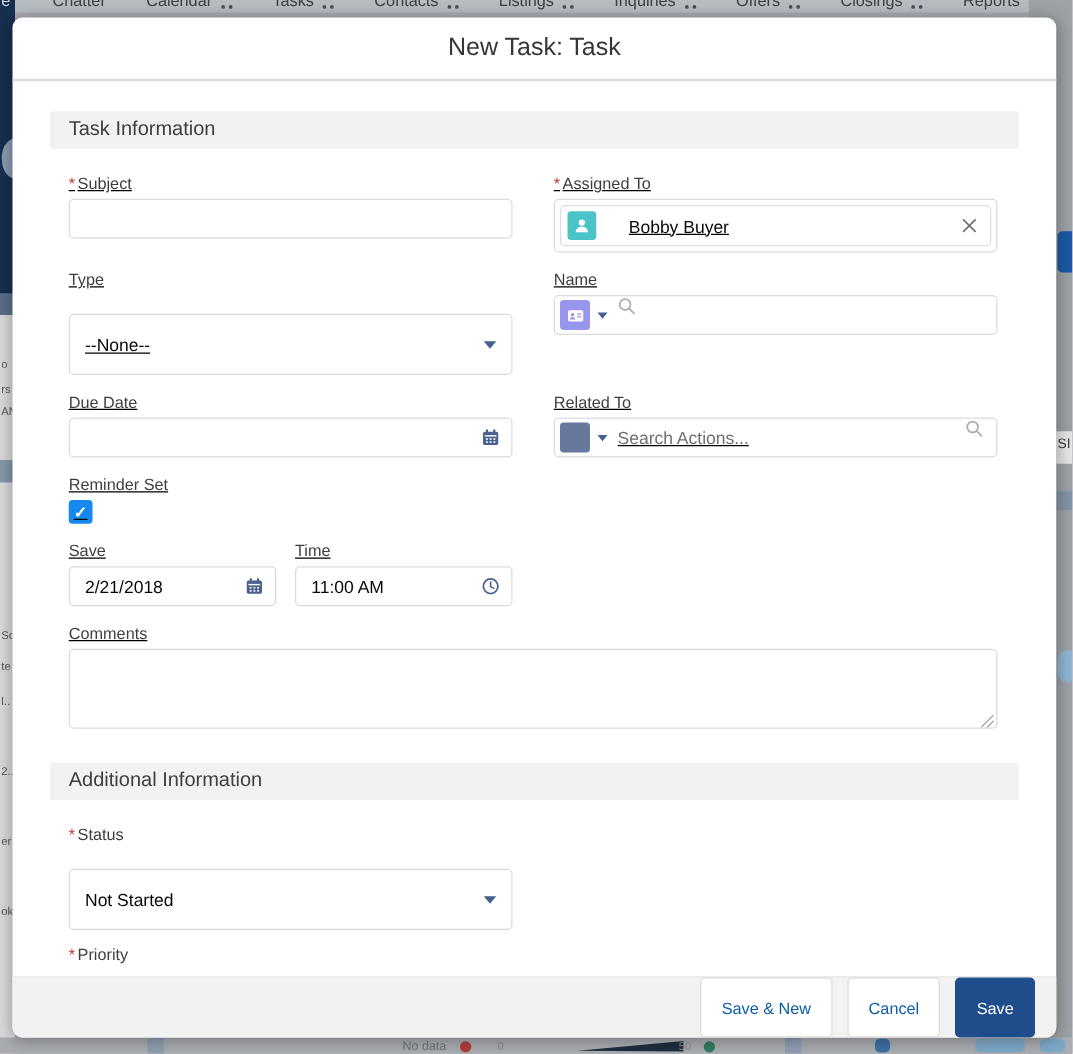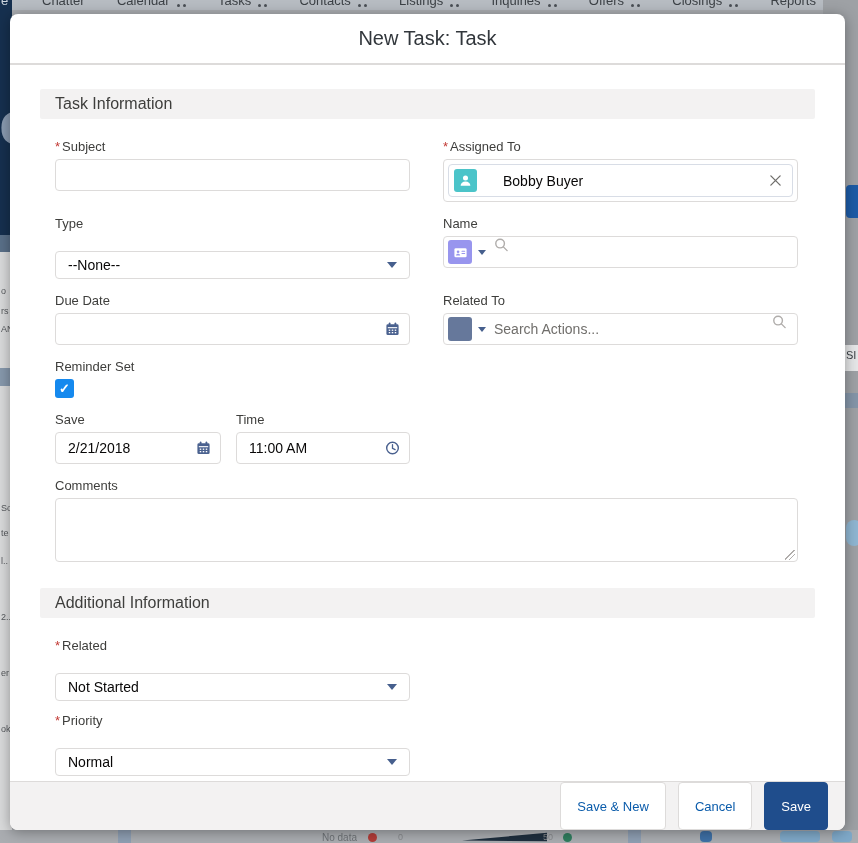--- a/index.html
+++ b/index.html
@@ -46,36 +46,36 @@
   .modal-title { font-size:20px; font-weight:300; color:#32373c; }
   .modal-body { flex:1 1 auto; overflow:hidden; }
   .modal-footer { flex:0 0 47px; background:#f3f2f2; border-top:1px solid #dddbda; border-radius:0 0 8px 8px;
                   display:flex; align-items:center; justify-content:flex-end; gap:12px; padding:0 17px; }
 
   .section-bar { margin:0 30px; background:#f3f2f2; border-radius:2px; padding:6px 15px; }
   .section-bar.first { margin-top:24px; }
   .section-bar.second { margin-top:22px; }
   .section-title { font-size:16px; color:#3e3e3c; }
 
-  .form-grid { margin:20px 47px 0 45px; display:grid; grid-template-columns:355px 355px; column-gap:33px; row-gap:14px; }
+  .form-grid { margin:20px 47px 0 45px; display:grid; grid-template-columns:355px 355px; column-gap:33px; row-gap:14px;text-decoration:underline; }
   .field { display:block; }
   .span2 { grid-column:1 / span 2; }
 
   .lbl { display:block; font-size:13px; color:#3e3e3c; margin-bottom:5px; }
   .req { color:#c23934; margin-right:2px; font-size:13px; }
 
   .txt-input { width:100%; height:32px; border:1px solid #dddbda; border-radius:4px; padding:0 12px;
                font-size:14px; color:#080707; font-family:"Liberation Sans", sans-serif; background:#fff; outline:none; }
   .txt-input::placeholder { color:#706e6b; }
 
   .icon-input { position:relative; }
   .icon-input .txt-input { padding-right:34px; }
   .right-ico { position:absolute; right:10px; top:50%; transform:translateY(-50%); display:flex; }
 
-  .select { height:28px; border:1px solid #dddbda; border-radius:4px; display:flex; align-items:center;
+  .select { height:49px; border:1px solid #dddbda; border-radius:4px; display:flex; align-items:center;
             padding:0 12px; font-size:14px; color:#080707; background:#fff; cursor:pointer; justify-content:space-between;margin-top:20px; }
   .tri { width:0; height:0; border-left:5px solid transparent; border-right:5px solid transparent; border-top:6px solid #465f8d; }
   .tri.sm { border-left-width:4px; border-right-width:4px; border-top-width:5px; }
 
   .pill-outer { border:1px solid #dddbda; border-radius:4px; padding:4px; background:#fff; }
   .pill { border:1px solid #d8dde6; border-radius:4px; height:33px; display:flex; align-items:center; padding:0 10px 0 5px; background:#fff; }
   .avatar { width:23px; height:23px; border-radius:3px; background:#4bc4c9; display:flex; align-items:center; justify-content:center; flex:0 0 23px; }
   .pill-name { flex:1 1 auto; font-size:14px; color:#080707; margin-left:26px; }
   .pill-x { cursor:pointer; display:flex; }
 
@@ -382,21 +382,21 @@
         </div>
       </div>
 
       <div class="section-bar second">
         <span class="section-title">Additional Information</span>
       </div>
 
       <div class="sub-col">
 
         <div class="field">
-          <span class="lbl"><span class="req">*</span><span>Related</span></span>
+          <span class="lbl"><span class="req">*</span><span>Status</span></span>
           <div class="select">
             <span>Not Started</span>
             <span class="tri"></span>
           </div>
         </div>
 
         <div class="field">
           <span class="lbl"><span class="req">*</span><span>Priority</span></span>
           <div class="select">
             <span>Normal</span>

